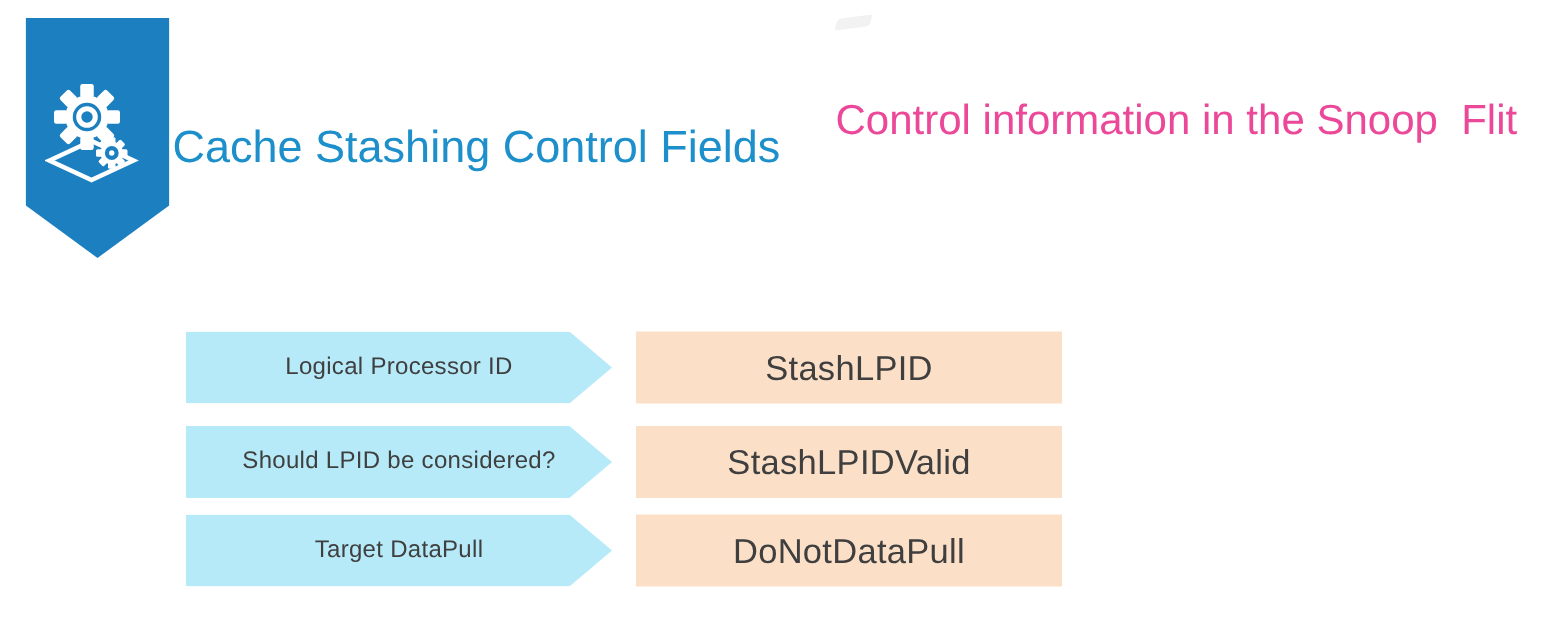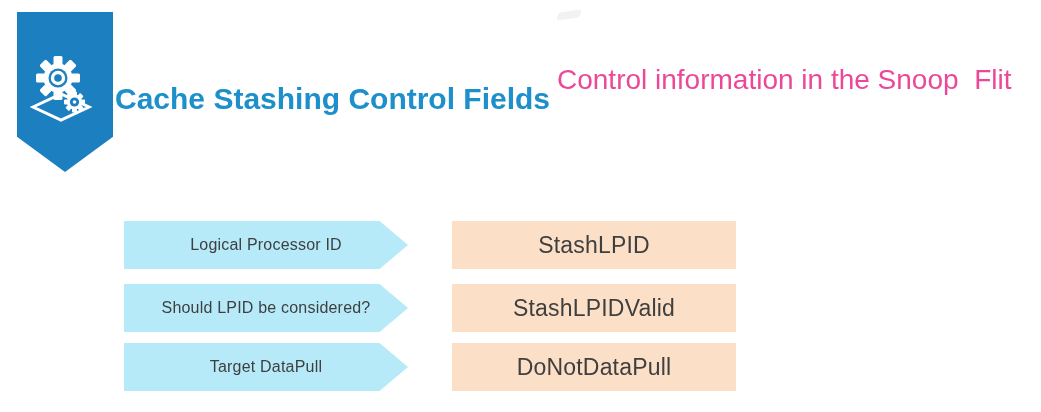--- a/index.html
+++ b/index.html
@@ -14,21 +14,21 @@
   .badge{
     position:absolute;left:17px;top:12px;width:96px;height:160px;
     background:var(--badge-blue,#1B7FC0);
     clip-path:polygon(0 0,100% 0,100% 78%,50% 100%,0 78%);
   }
   .badge svg{position:absolute;left:13px;top:38px;}
 
   
   .title{
     position:absolute;left:115px;top:62px;
-    font-size:30px;line-height:34px;font-weight:700;
+    font-size:30px;line-height:34px;font-weight:400;
     color:var(--title-blue,#1D8FCB);
     white-space:pre;
   }
   .subtitle{
     position:absolute;left:557px;top:64px;
     font-size:28px;line-height:32px;font-weight:400;
     color:#ec4899;
     white-space:pre;
   }
 
@@ -52,21 +52,21 @@
     display:flex;align-items:center;justify-content:center;margin-left:34px;
   }
   .arrow span{
     font-size:16px;color:var(--label-gray,#3F3F3F);
     letter-spacing:.2px;
   }
 
   .fieldbox{
     position:absolute;left:424px;width:284px;height:48px;
     background:var(--box-orange,#FBDFC7);
-    display:flex;align-items:center;justify-content:center;margin-left:28px;
+    display:flex;align-items:center;justify-content:center;
   }
   .fieldbox span{
     font-size:23px;color:var(--label-gray,#3F3F3F);
     letter-spacing:.2px;
   }
 </style>
 </head>
 <body>
 
 <div class="slide">

